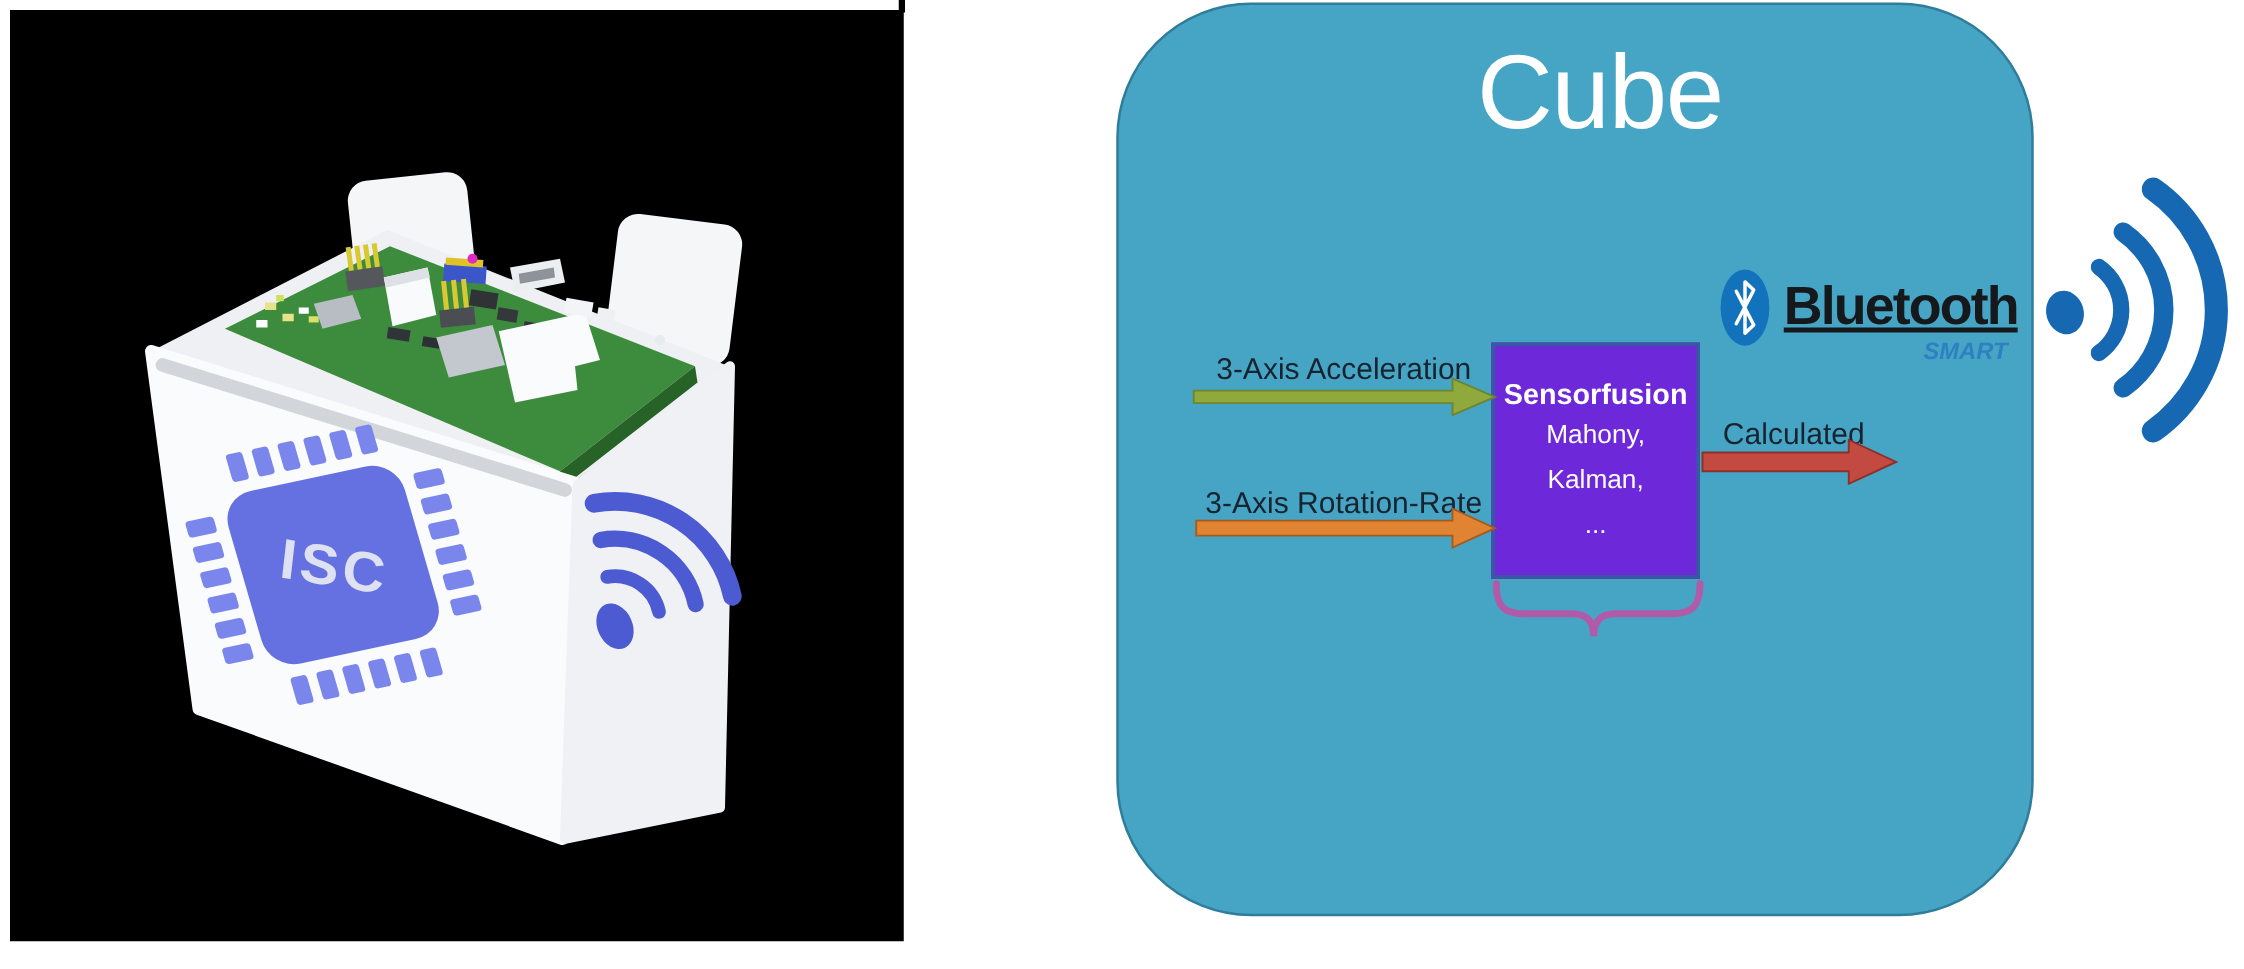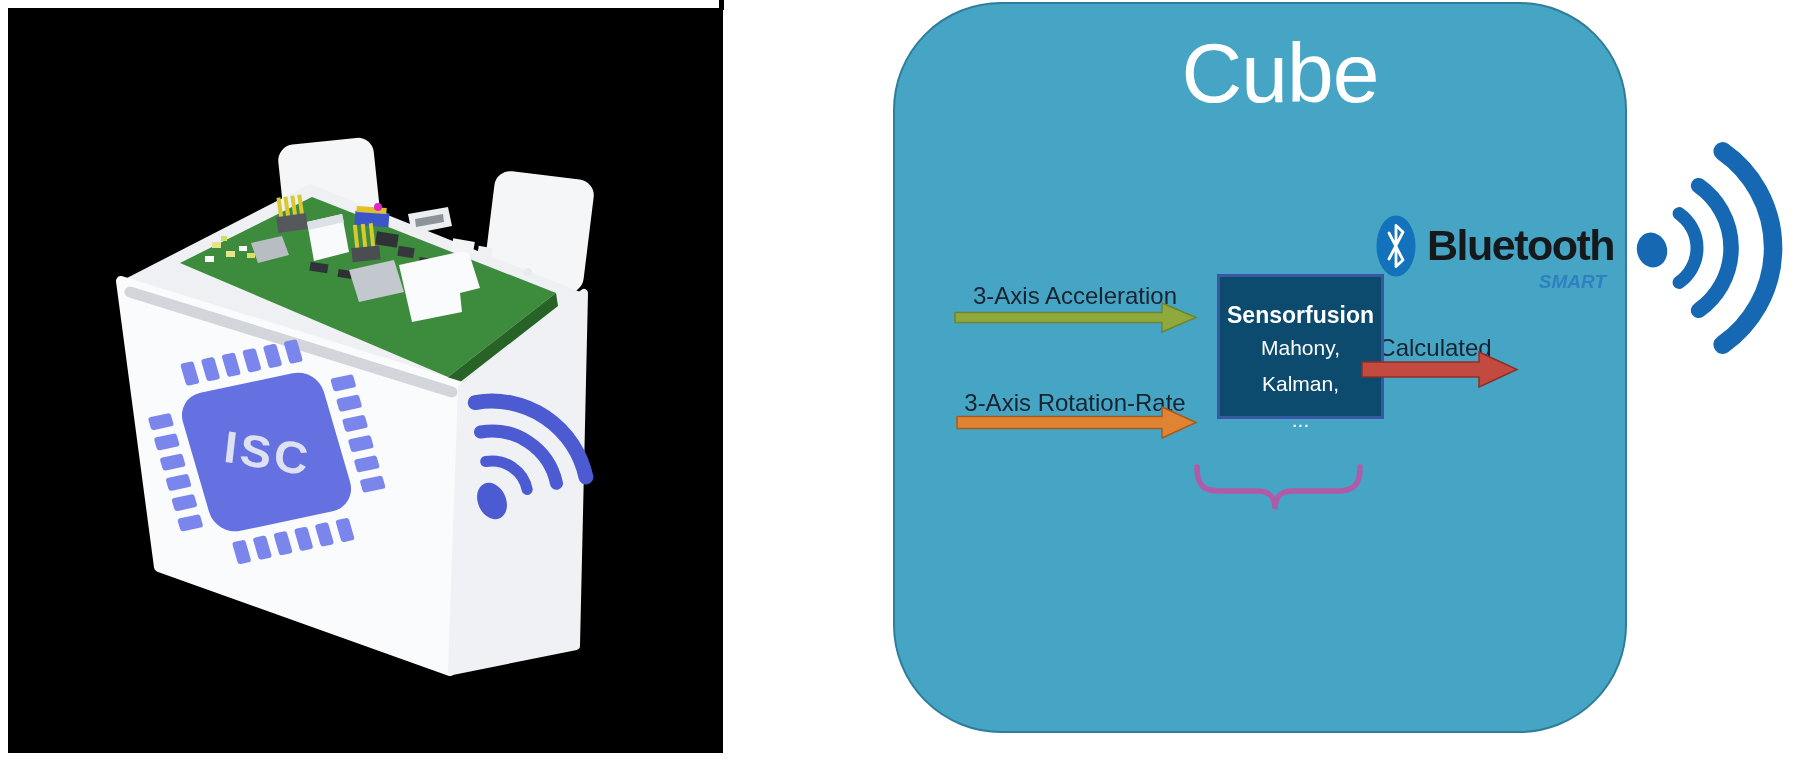--- a/index.html
+++ b/index.html
@@ -12,27 +12,27 @@
             background:#46a5c5;border:2px solid #2e7d9b;border-radius:108px;box-sizing:border-box;}
   .cube-title{position:absolute;left:913px;top:31px;width:734px;text-align:center;
               font-size:84px;font-weight:normal;color:#ffffff;letter-spacing:-1px;line-height:1;}
   
   .flabel{position:absolute;color:#182330;font-size:24px;line-height:1.1;text-align:center;}
   .lab-accel{left:950px;top:283px;width:250px;}
   .lab-rot{left:950px;top:390px;width:250px;}
   .lab-orient{left:1360px;top:335px;width:150px;}
   .lab-note{left:1177px;top:512px;width:200px;line-height:31px;}
   
-  .proc-box{position:absolute;left:1193px;top:274px;width:167px;height:145px;box-sizing:border-box;
-            background:#0c4a6e;border:3px solid #3a57a3;text-align:center;color:#ffffff;margin-left:24px;}
+  .proc-box{position:absolute;left:1193px;top:274px;width:167px;height:189px;box-sizing:border-box;
+            background:#6d28d9;border:3px solid #3a57a3;text-align:center;color:#ffffff;}
   .proc-title{margin-top:23px;font-size:23px;font-weight:bold;line-height:30px;}
   .proc-line{font-size:21px;line-height:36px;}
   
   .bt-word{position:absolute;left:1427px;top:224px;font-size:43px;font-weight:bold;
-           letter-spacing:-1.5px;color:#15191c;line-height:1;}
+           letter-spacing:-1.5px;color:#15191c;line-height:1;text-decoration:underline;}
   .bt-smart{position:absolute;left:1500px;top:272px;width:106px;text-align:right;
             font-size:19px;font-weight:bold;font-style:italic;color:#2e80c2;line-height:1;}
   .overlay{position:absolute;left:0;top:0;pointer-events:none;}
 </style>
 </head>
 <body>
 
 <div class="stage">
 
   <svg class="device-svg" width="740" height="775" viewBox="0 0 740 775">

